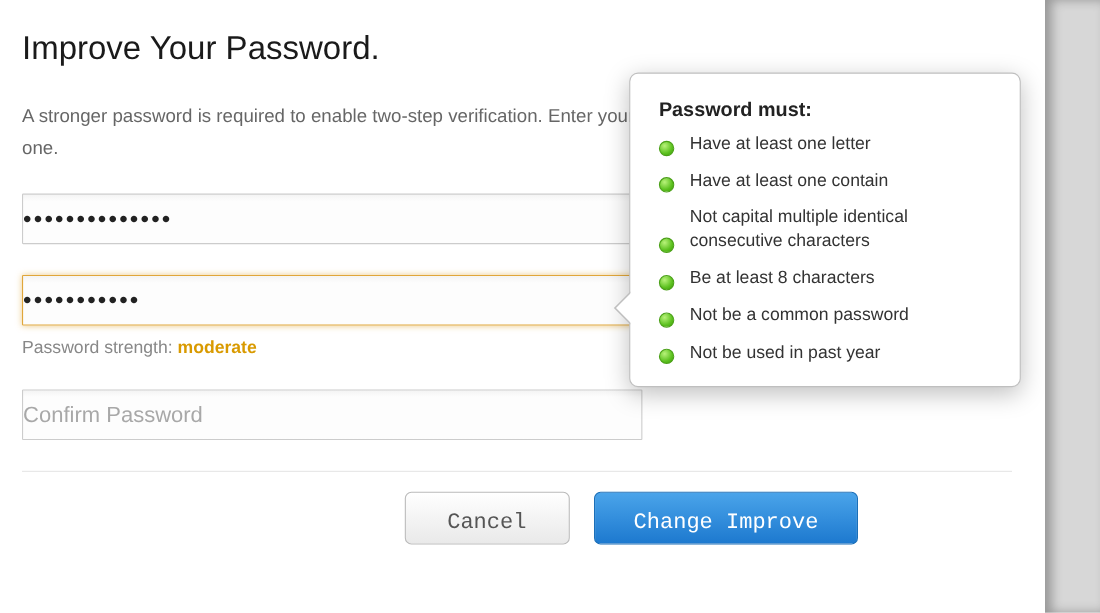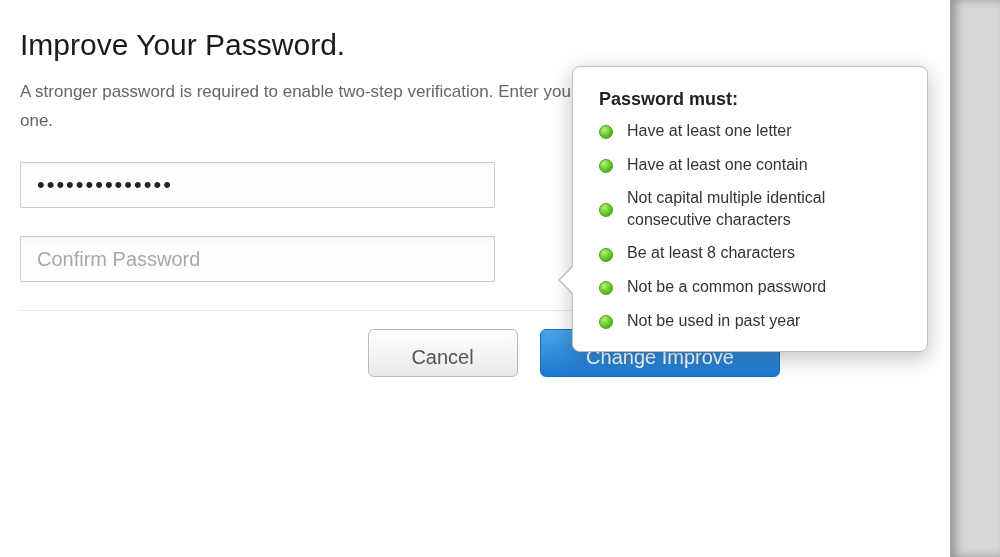--- a/index.html
+++ b/index.html
@@ -12,37 +12,37 @@
       overflow: hidden;
     }
     .page {
       padding: 28px 20px 0 20px;
       width: 920px;
     }
     .title {
       font-size: 30px;
       font-weight: 400;
       color: #1a1a1a;
-      margin-bottom: 16px;
+      margin-bottom: 30px;
     }
     .subtitle {
       font-size: 17px;
       color: #666;
       line-height: 1.7;
       margin-bottom: 26px;
     }
     .field-wrap { margin-bottom: 28px; }
     .field {
-      width: 475px;
+      width: 564px;
       height: 46px;
       border: 1px solid #ccc;
       background: linear-gradient(#f4f4f4, #fdfdfd 6px);
       font-size: 22px;
       color: #222;
-      padding: 0 16px;
+      padding: 0 0;
       letter-spacing: 2px;
       outline: none;
       border-radius: 1px;
     }
     .field::placeholder {
       color: #a8a8a8;
       letter-spacing: normal;
       font-size: 20px;
     }
     .field.focus {
@@ -71,20 +71,21 @@
     .btn {
       display: inline-block;
       min-width: 150px;
       height: 48px;
       font-size: 20px;
       border-radius: 6px;
       border: 1px solid #bbb;
       cursor: pointer;
       vertical-align: middle;
       padding: 16px 28px;
+      font-family: Liberation Mono, monospace;
     }
     .btn-cancel {
       background: linear-gradient(#ffffff, #e9e9e9);
       color: #555;
       margin-right: 18px;
     }
     .btn-primary {
       background: linear-gradient(#4aa4ea, #1d79cf);
       border: 1px solid #1b6fb8;
       color: #fff;
@@ -124,21 +125,21 @@
     }
     .tooltip-title {
       font-size: 18px;
       font-weight: bold;
       color: #222;
       margin-bottom: 10px;
     }
     .rule-list { list-style: none; }
     .rule {
       display: flex;
-      align-items: center;
+      align-items: flex-end;
       margin-bottom: 12px;
       font-size: 16px;
       color: #333;
       line-height: 1.35;
     }
     .rule:last-child { margin-bottom: 0; }
     .bullet {
       flex: 0 0 auto;
       width: 14px; height: 14px;
       border-radius: 50%;
@@ -161,20 +162,26 @@
 <body>
 
 <div class="page">
   <h1 class="title">Improve Your Password.</h1>
   <p class="subtitle">A stronger password is required to enable two-step verification. Enter your existing password, then choose a new one.</p>
 
   <div class="field-wrap">
     <input type="password" class="field" value="••••••••••••••" style="">
   </div>
 
+  <div class="field-wrap">
+    <input type="password" class="field focus" value="•••••••••••" style="">
+    <div class="strength">
+      <span>Password strength: </span><span class="strength-val">moderate</span>
+    </div>
+  </div>
 
   <div class="field-wrap">
     <input type="password" class="field" placeholder="Confirm Password" style="">
   </div>
 
   <hr class="divider">
 
   <div class="actions">
     <button class="btn btn-cancel">Cancel</button>
     <button class="btn btn-primary">Change Improve</button>

